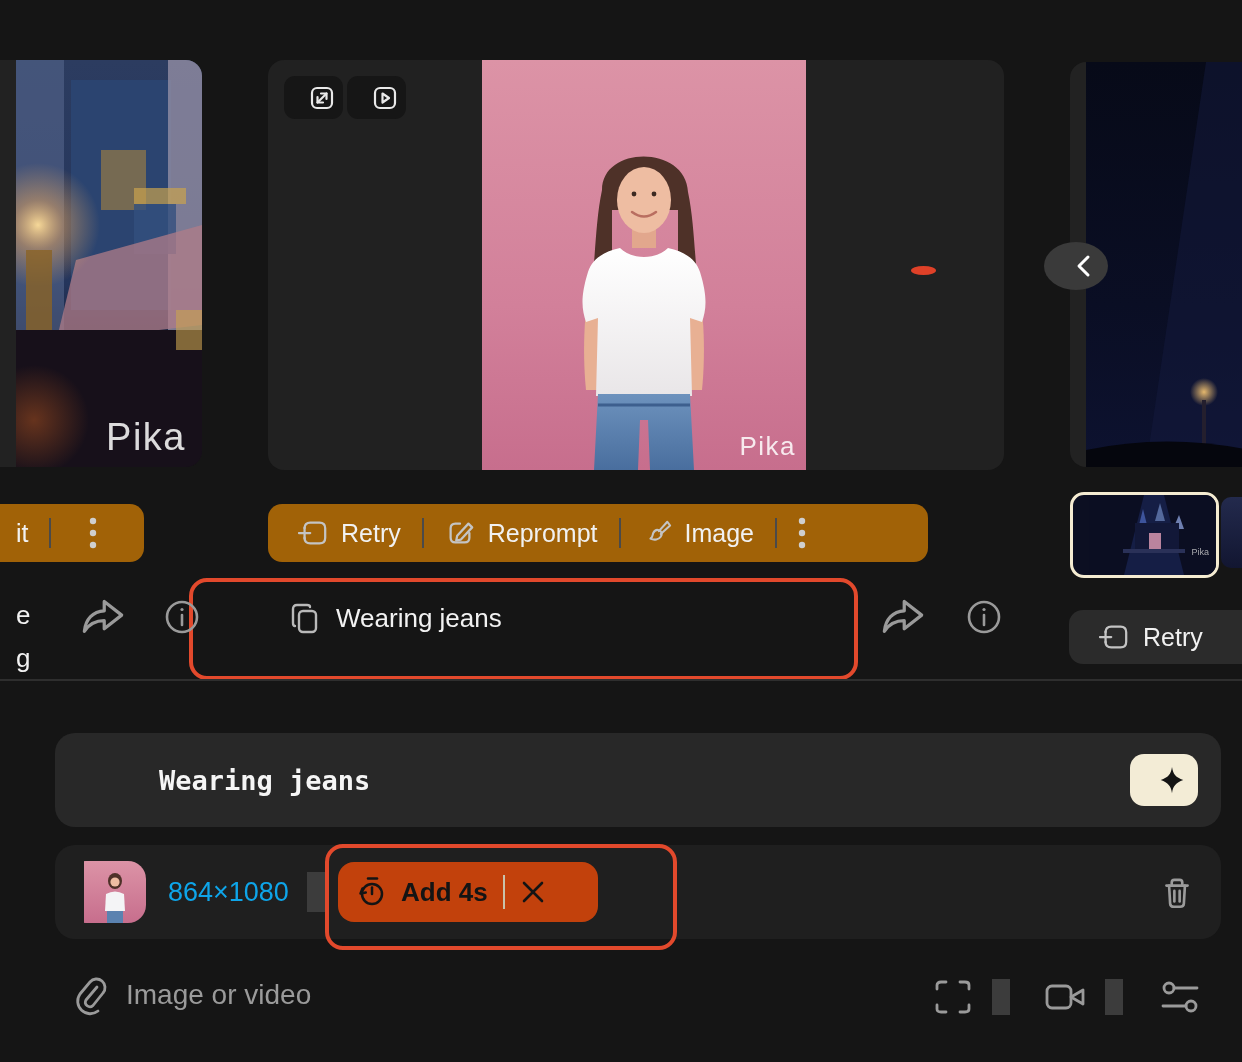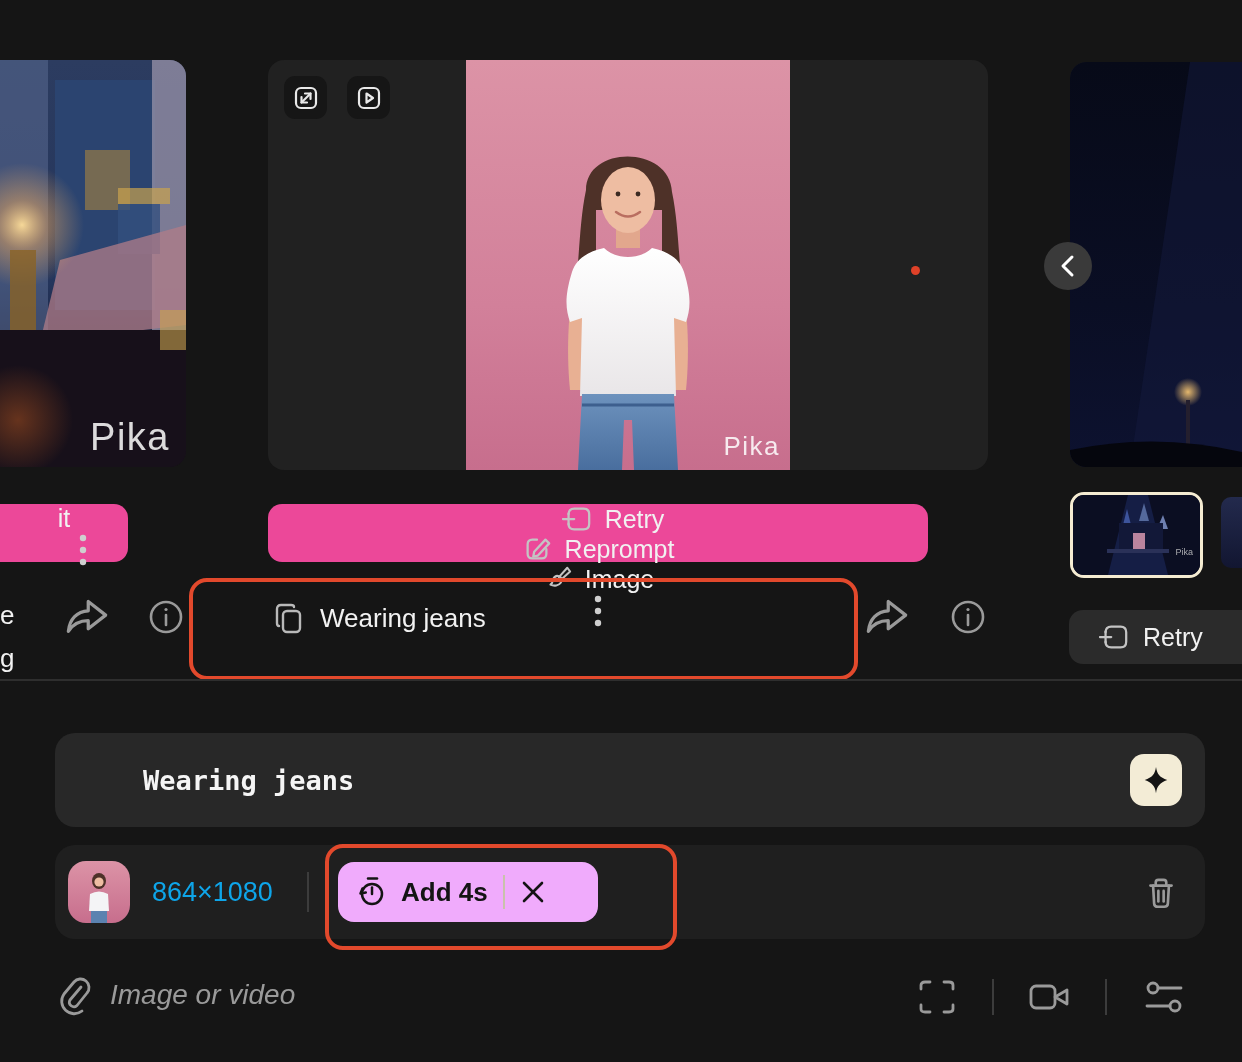--- a/index.html
+++ b/index.html
@@ -1,33 +1,33 @@
 <!DOCTYPE html>
 <html><head>
 <meta charset="utf-8">
 <style>
   html,body{margin:0;padding:0;background:#0e0e0e;}
   body{font-family:"Liberation Sans",sans-serif;}
   .stage{position:relative;width:1242px;height:1062px;background:#151515;overflow:hidden;}
-  .abs{position:absolute;}
+  .abs{position:absolute;padding-left:16px;}
   svg{display:block;}
 
   
   .media-card{background:#222;overflow:hidden;}
   .left-card{left:0;top:60px;width:186px;height:407px;border-radius:0 16px 16px 0;}
   .center-card{left:268px;top:60px;width:720px;height:410px;border-radius:16px;background:#212121;}
   .right-card{left:1070px;top:62px;width:172px;height:405px;border-radius:16px 0 0 16px;}
   .icon-btn{width:43px;height:43px;border-radius:11px;background:#161616;display:flex;align-items:center;justify-content:center;color:#e9e9e9;cursor:pointer;}
   .center-photo{left:198px;top:0;width:324px;height:410px;}
   .watermark{color:rgba(255,255,255,.85);font-weight:300;letter-spacing:1.5px;}
   .red-dot{left:911px;top:266px;width:9px;height:9px;border-radius:50%;background:#df4128;}
   .chevron-btn{left:1044px;top:242px;width:48px;height:48px;border-radius:50%;background:#3a3a3a;display:flex;align-items:center;justify-content:center;color:#fff;cursor:pointer;}
 
   
-  .toolbar{background:#ec4899;display:flex;align-items:center;color:#f1f1f1;font-size:25px;flex-direction:column;}
+  .toolbar{background:#a16207;display:flex;align-items:center;color:#f1f1f1;font-size:25px;}
   .center-toolbar{left:268px;top:504px;width:660px;height:58px;border-radius:14px;padding:0;box-sizing:border-box;}
   .left-toolbar{left:0;top:504px;width:128px;height:58px;border-radius:0 14px 14px 0;}
   .tb-item{display:flex;align-items:center;gap:13px;cursor:pointer;}
   .tb-item svg{color:#c4c4c4;}
   .vdiv{width:2px;background:#4a4a4a;}
   .tb-div{height:30px;margin:0 21px;}
 
   
   .prompt-text{color:#f2f2f2;font-size:26px;}
   .gray-ic{color:#9a9a9a;}
@@ -39,21 +39,21 @@
   .thumb2{left:1221px;top:497px;width:21px;height:71px;border-radius:10px 0 0 10px;background:linear-gradient(180deg,#232a4d,#121631);cursor:pointer;}
   .right-retry{left:1069px;top:610px;width:173px;height:54px;border-radius:14px 0 0 14px;background:#2b2b2b;display:flex;align-items:center;gap:14px;padding-left:30px;box-sizing:border-box;color:#f1f1f1;font-size:25px;cursor:pointer;}
 
   
   .row1{left:55px;top:733px;width:1150px;height:94px;background:#282828;border-radius:20px;}
   .mono-input{left:88px;top:0;height:94px;display:flex;align-items:center;font-family:"DejaVu Sans Mono",monospace;font-weight:700;font-size:27px;color:#f5f5f5;}
   .sparkle-btn{left:1130px;top:754px;width:52px;height:52px;background:#f3ecd6;border-radius:14px;display:flex;align-items:center;justify-content:center;color:#191919;cursor:pointer;}
   .row2{left:55px;top:845px;width:1150px;height:94px;background:#1f1f1f;border-radius:20px;}
   .avatar{left:68px;top:861px;width:62px;height:62px;border-radius:18px;overflow:hidden;cursor:pointer;}
   .res-label{left:152px;top:845px;height:94px;display:flex;align-items:center;color:#0ea5e9;font-size:27px;}
-  .pill{left:338px;top:862px;width:260px;height:60px;background:#f0abfc;border-radius:16px;display:flex;align-items:center;color:#141414;box-sizing:border-box;padding:0 18px;cursor:pointer;}
+  .pill{left:338px;top:862px;width:260px;height:60px;background:#c2410c;border-radius:16px;display:flex;align-items:center;color:#141414;box-sizing:border-box;padding:0 18px;cursor:pointer;}
   .pill-label{font-size:26px;font-weight:700;margin-left:13px;}
   .pill-div{width:2px;height:34px;background:#c9c2ab;margin:0 15px;}
   .trash-btn{left:1142px;top:874px;width:38px;height:38px;color:#9b9b9b;cursor:pointer;}
   .bottom-bar-label{color:#9a9a9a;font-size:28px;}
   .bb-div{height:36px;top:979px;}
 </style>
 </head>
 <body>
 
 <div class="stage">
@@ -337,21 +337,21 @@
         <path d="M20.5 16 V26"></path>
     </svg>
   </div>
   <div class="abs annot" style="left:325px;top:844px;width:352px;height:106px;"></div>
 
   <div class="abs gray-ic" style="left:56px;top:977px;">
     <svg width="36" height="40" viewBox="0 0 36 40" fill="none" stroke="currentColor" stroke-width="2.8" stroke-linecap="round" stroke-linejoin="round">
       <path d="M25 10 L14 23 a4.5 4.5 0 0 0 7 5.5 L31 16 a8.5 8.5 0 0 0 -13 -11 L8 17 a12.5 12.5 0 0 0 18 17"></path>
     </svg>
   </div>
-  <div class="abs bottom-bar-label" style="left:110px;top:979px;font-style:italic;">Image or video</div>
+  <div class="abs bottom-bar-label" style="left:110px;top:979px;">Image or video</div>
 
   <div class="abs gray-ic" style="left:918px;top:979px;">
     <svg width="38" height="36" viewBox="0 0 38 36" fill="none" stroke="currentColor" stroke-width="2.8" stroke-linecap="round">
       <path d="M3 10 V6 Q3 3 7 3 H12"></path>
         <path d="M26 3 H31 Q35 3 35 6 V10"></path>
       <path d="M35 26 V30 Q35 33 31 33 H26"></path>
         <path d="M12 33 H7 Q3 33 3 30 V26"></path>
     </svg>
   </div>
   <div class="abs vdiv bb-div" style="left:992px;background:#3c3c3c;"></div>

